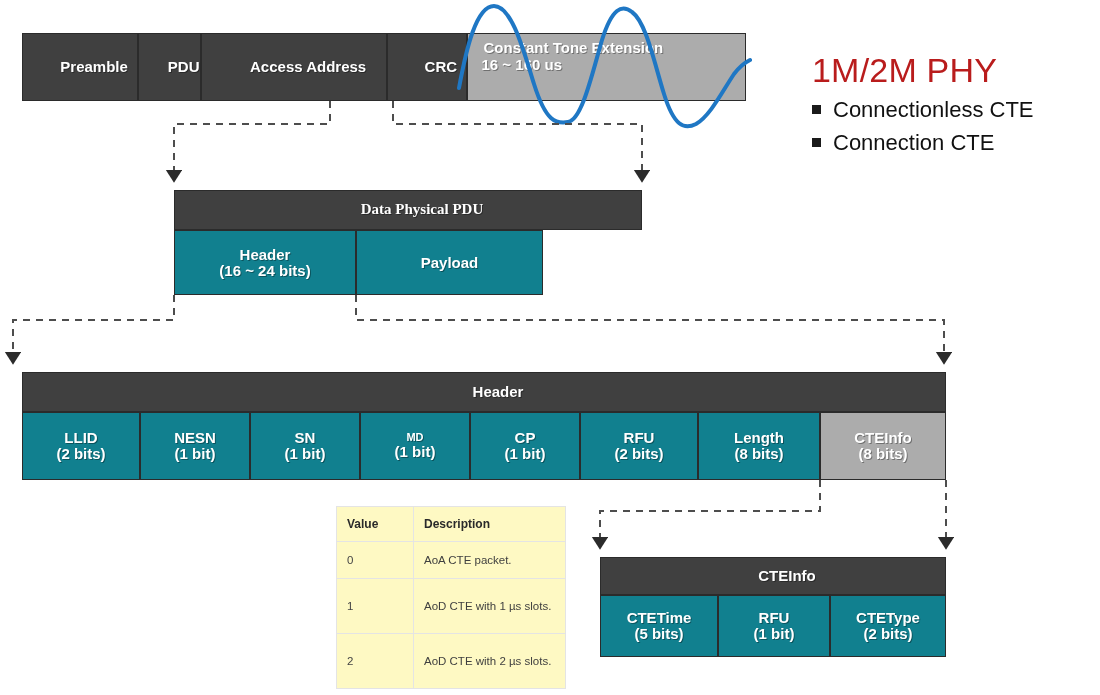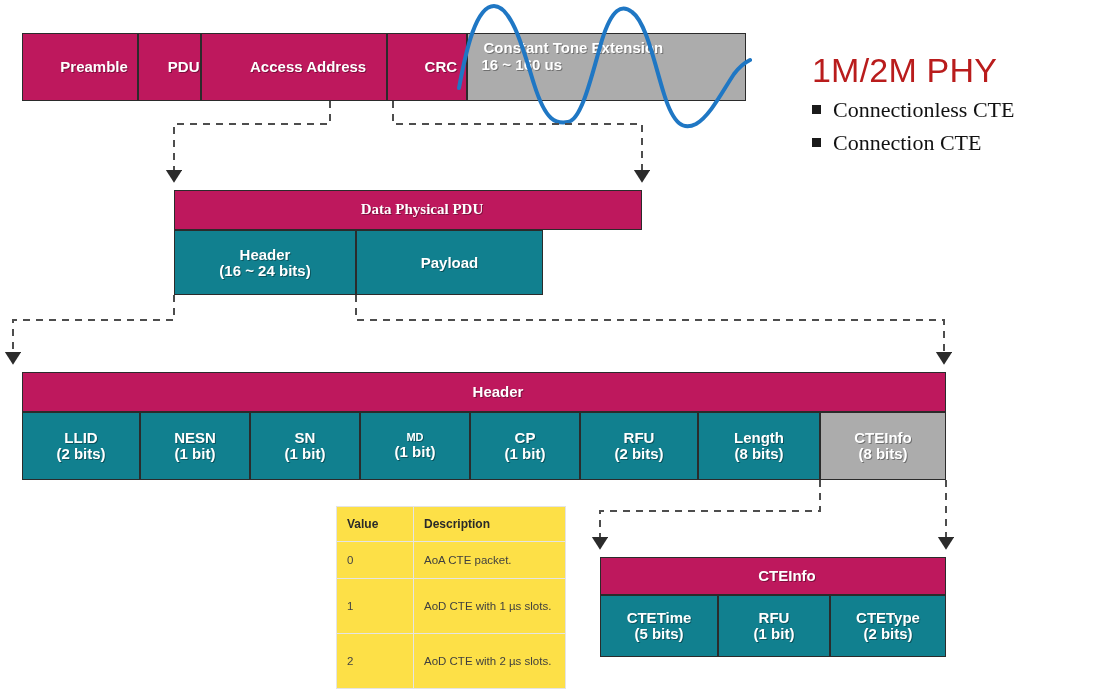--- a/index.html
+++ b/index.html
@@ -22,21 +22,21 @@
     flex-direction:column;
     align-items:center;
     justify-content:flex-start;
     color:#ffffff;
     text-align:center;
     font-weight:bold;
     border:1px solid #2b2b2b;
     overflow:hidden;
     text-shadow:1px 1px 0 rgba(0,0,0,.35);
   }
-  .cell.red{background:#be185d;padding-left:28px;}
+  .cell.red{background:#404040;padding-left:28px;}
   .cell.teal{background:#11808f;}
   .cell.grey{background:#acacac;}
   .cell .l1{line-height:1.05;}
   .cell .l2{line-height:1.05;}
   .cell.small-tag .l1{font-size:11px;}
 
   
   #packet-row{left:22px;top:33px;width:724px;height:68px;}
   #packet-row .cell{font-size:15px;justify-content:center;}
   #packet-row .cell .l1{padding:0 2px;}
@@ -60,32 +60,32 @@
   #cte-title .cell{width:100%;justify-content:center;font-size:15px;}
   #cte-cells{left:600px;top:595px;width:346px;height:62px;}
   #cte-cells .cell{justify-content:center;font-size:15px;}
 
   
   #phy-panel{position:absolute;left:812px;top:52px;width:285px;}
   #phy-title{font-size:34px;color:#b91c1c;line-height:1.1;letter-spacing:.2px;}
   #phy-list{margin:6px 0 0 0;padding:0;list-style:none;}
   #phy-list li{
     display:flex;align-items:flex-start;gap:12px;
-    font-size:22px;color:#111;line-height:1.35;margin-top:3px;font-family:Liberation Serif, serif;
+    font-size:22px;color:#111;line-height:1.35;margin-top:3px;
   }
   #phy-list .bullet{
     width:9px;height:9px;background:#1a1a1a;flex:0 0 auto;margin-top:10px;
   }
 
   
   #value-table{
     position:absolute;left:336px;top:506px;width:230px;
     border-collapse:collapse;
     font-size:11.5px;color:#3f3f3f;
-    background:#fde047;
+    background:#fef9c3;
   }
   #value-table th,#value-table td{
     border:1px solid #e4e4e4;
     padding:8px 10px;
     text-align:left;
     vertical-align:middle;
     font-weight:normal;
   }
   #value-table th{font-weight:bold;color:#2a2a2a;font-size:12px;padding:10px;}
   #value-table td.val{width:56px;color:#444;}

